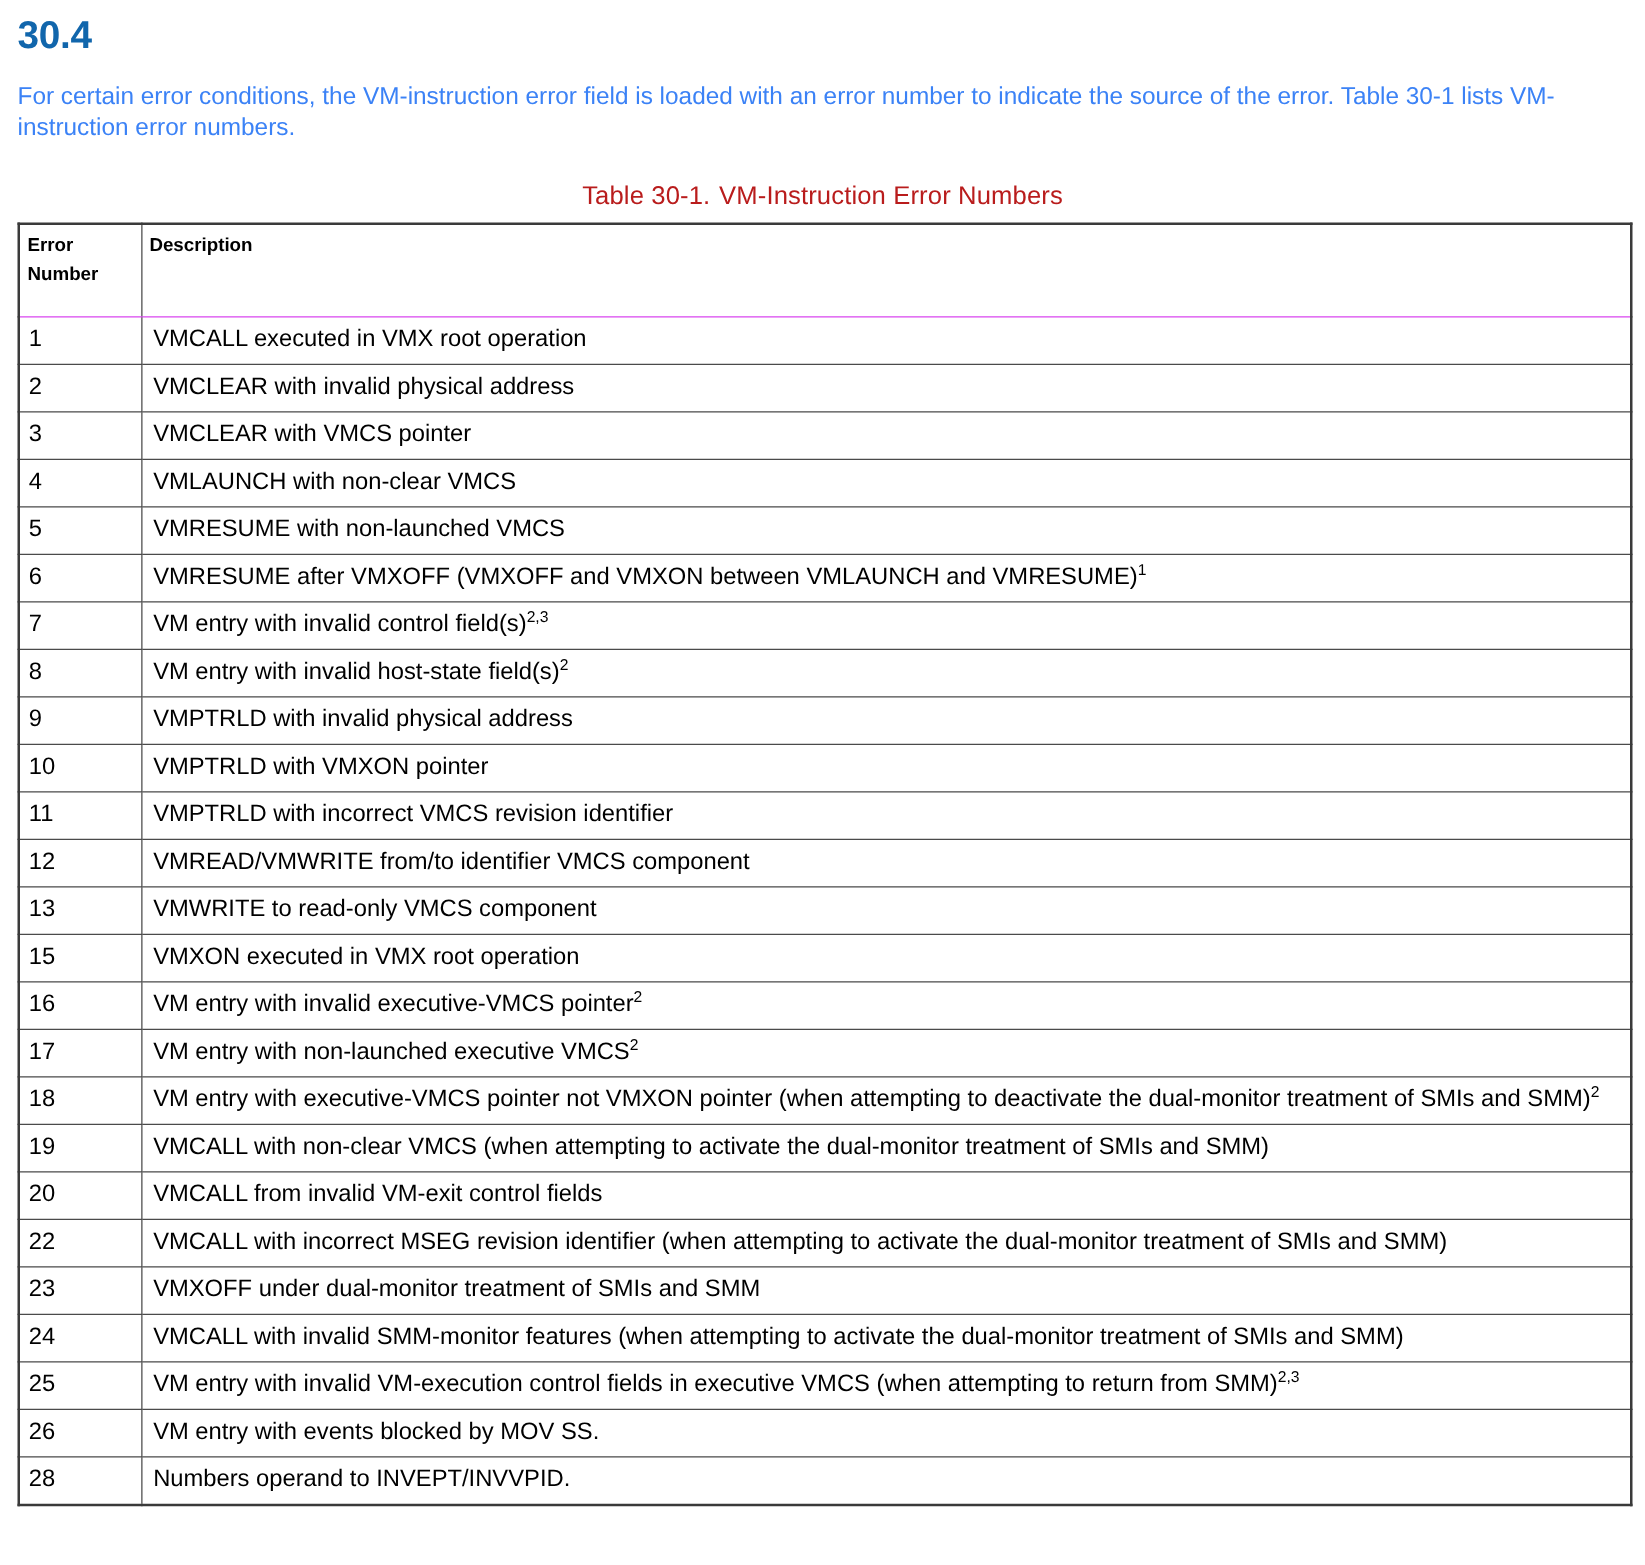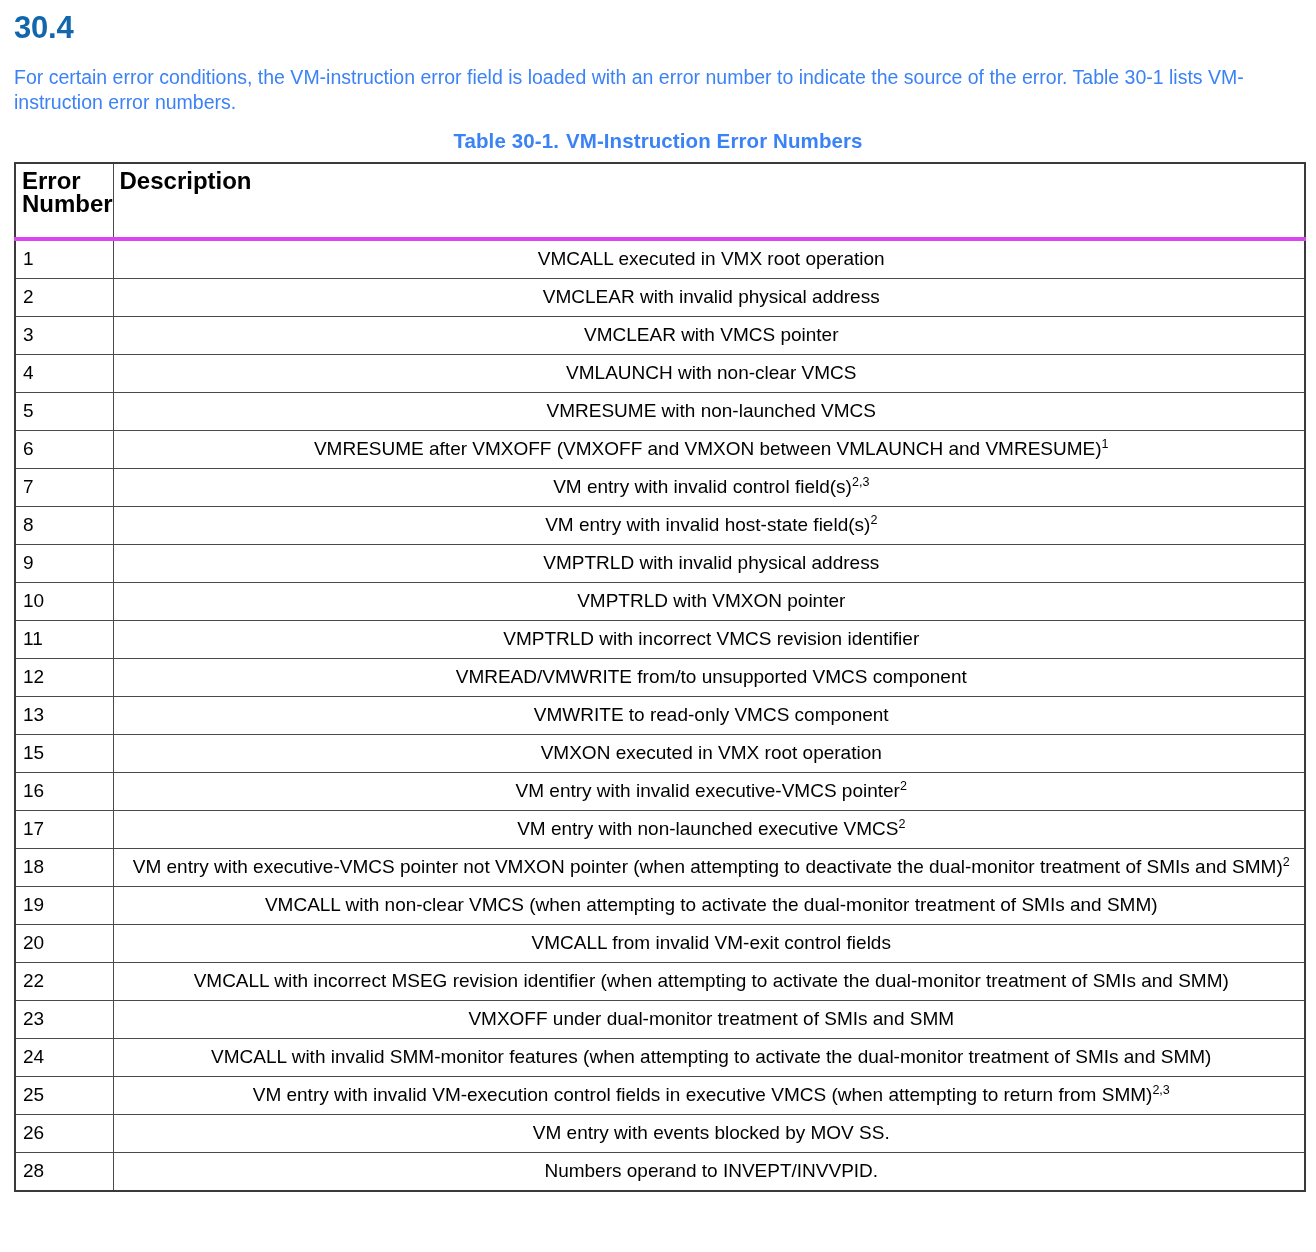--- a/index.html
+++ b/index.html
@@ -47,24 +47,24 @@
   .intro {
     margin: 22px 14px 0 14px;
     font-size: 19.5px;
     line-height: 25px;
     color: #3b82f6;
     max-width: 1290px;
   }
 
   
   .table-caption {
-    margin-top: 14px;
+    margin-top: 30px;
     text-align: center;
-    color: #3b82f6;
-    font-weight: bold;
+    color: #b91c1c;
+    font-weight: normal;
     font-size: 20.5px;
     letter-spacing: 0.1px;
   }
   .caption-gap { display: inline-block; width: 7px; }
 
   
   .table-wrap {
     margin: 9px 10px 0 14px;
   }
   table.errtable {
@@ -81,23 +81,23 @@
     border: 1px solid #4a4a4a;
     vertical-align: top;
     font-size: 19px;
     line-height: 24px;
     color: #000;
     text-align: left;
   }
 
   table.errtable thead th {
     font-weight: bold;
-    font-size: 24px;
+    font-size: 15px;
     padding: 5px 6px 6px 6px;
-    border-bottom: 4px solid #d946ef;
+    border-bottom: 1px solid #d946ef;
   }
   thead th.th-num {
     height: 62px;
     line-height: 23px;
     padding-left: 6px;
   }
   thead th.th-desc {
     padding-left: 9px;
     padding-top: 28px;
   }
@@ -107,21 +107,20 @@
   table.errtable tbody td {
     padding: 6px 6px 7px 6px;
     height: 24px;
   }
   table.errtable tbody td.num {
     padding-left: 7px;
   }
   table.errtable tbody td.desc {
     padding-left: 9px;
     padding-right: 4px;
-    text-align: center;
   }
   sup {
     font-size: 0.66em;
     vertical-align: super;
     line-height: 0;
   }
 </style>
 </head>
 <body>
 
@@ -192,21 +191,21 @@
           <tr>
             <td class="num">10</td>
             <td class="desc">VMPTRLD with VMXON pointer</td>
           </tr>
           <tr>
             <td class="num">11</td>
             <td class="desc">VMPTRLD with incorrect VMCS revision identifier</td>
           </tr>
           <tr>
             <td class="num">12</td>
-            <td class="desc">VMREAD/VMWRITE from/to unsupported VMCS component</td>
+            <td class="desc">VMREAD/VMWRITE from/to identifier VMCS component</td>
           </tr>
           <tr>
             <td class="num">13</td>
             <td class="desc">VMWRITE to read-only VMCS component</td>
           </tr>
           <tr>
             <td class="num">15</td>
             <td class="desc">VMXON executed in VMX root operation</td>
           </tr>
           <tr>

